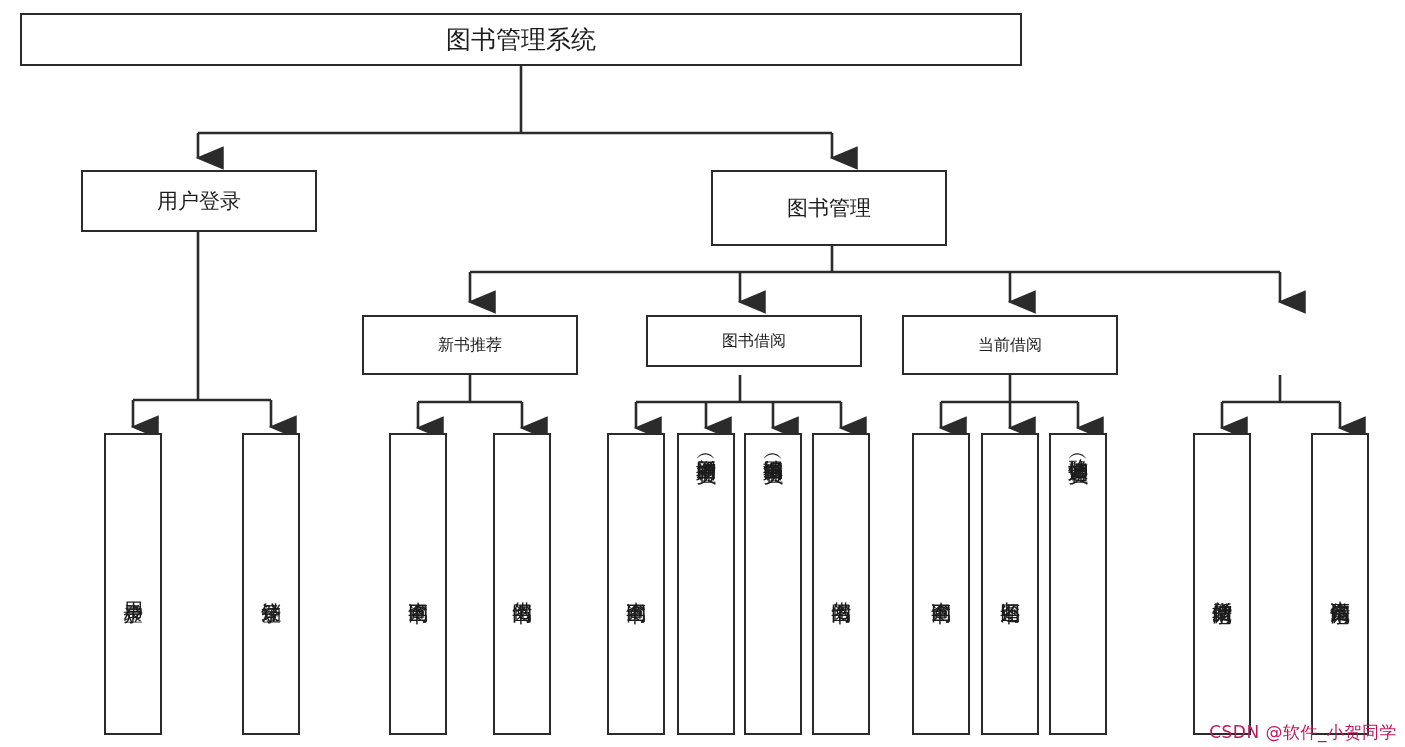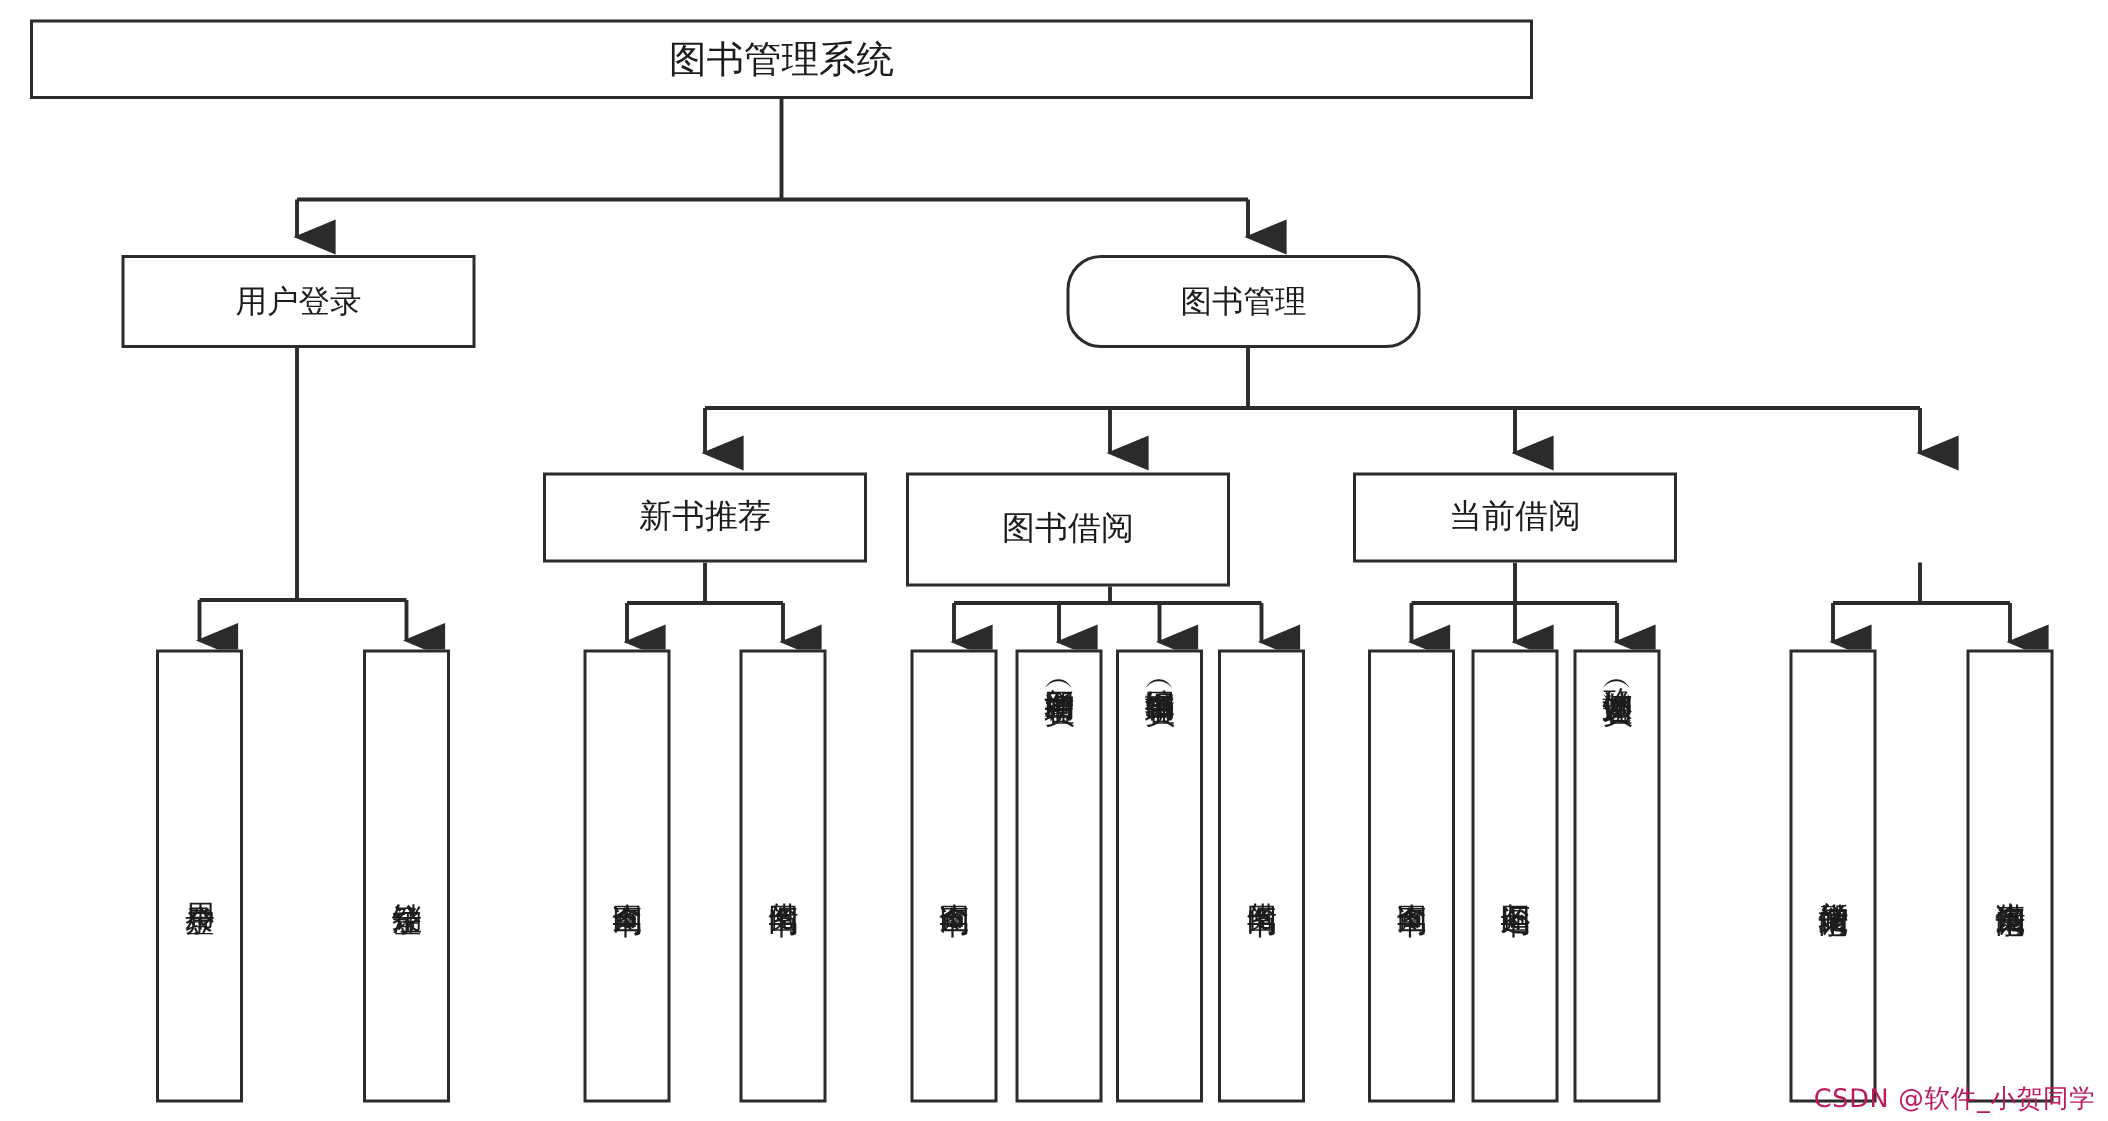--- a/index.html
+++ b/index.html
@@ -34,21 +34,21 @@
     line-height:1.18;
     z-index:3;
   }
   .node.root{
     font-size:25px;
   }
   .node.lvl2{
     font-size:21px;
   }
   .node.lvl3{
-    font-size:22px;
+    font-size:16px;
   }
   .node.leaf{
     font-size:20px;
     writing-mode:vertical-rl;
     text-orientation:upright;
     align-items:center;
     justify-content:flex-start;
     padding-top:8px;
     letter-spacing:1px;
   }
@@ -117,24 +117,24 @@
       <path d="M1280,375 L1280,402"></path>
       <path d="M1222,402 L1340,402"></path>
       <path d="M1222,402 L1222,428" marker-end="url(#arrow)"></path>
       <path d="M1340,402 L1340,428" marker-end="url(#arrow)"></path>
     </g>
   </svg>
 
   <div class="node root" style="left:20px;top:13px;width:1002px;height:53px;">图书管理系统</div>
 
   <div class="node lvl2" style="left:81px;top:170px;width:236px;height:62px;">用户登录</div>
-  <div class="node lvl2" style="left:711px;top:170px;width:236px;height:62px;border-radius:23px;">图书管理</div>
+  <div class="node lvl2" style="left:711px;top:170px;width:236px;height:76px;">图书管理</div>
 
   <div class="node lvl3" style="left:362px;top:315px;width:216px;height:60px;">新书推荐</div>
-  <div class="node lvl3" style="left:604px;top:315px;width:216px;height:76px;">图书借阅</div>
+  <div class="node lvl3" style="left:646px;top:315px;width:216px;height:52px;">图书借阅</div>
   <div class="node lvl3" style="left:902px;top:315px;width:216px;height:60px;">当前借阅</div>
 
   <div class="node leaf lead" style="left:104px;top:433px;width:58px;height:302px;">用户登录</div>
   <div class="node leaf lead" style="left:242px;top:433px;width:58px;height:302px;">注销登录</div>
 
   <div class="node leaf lead" style="left:389px;top:433px;width:58px;height:302px;">查询图书</div>
   <div class="node leaf lead" style="left:493px;top:433px;width:58px;height:302px;">借阅图书</div>
 
   <div class="node leaf lead" style="left:607px;top:433px;width:58px;height:302px;">查询图书</div>
   <div class="node leaf" style="left:677px;top:433px;width:58px;height:302px;">新增图书（管理员）</div>

